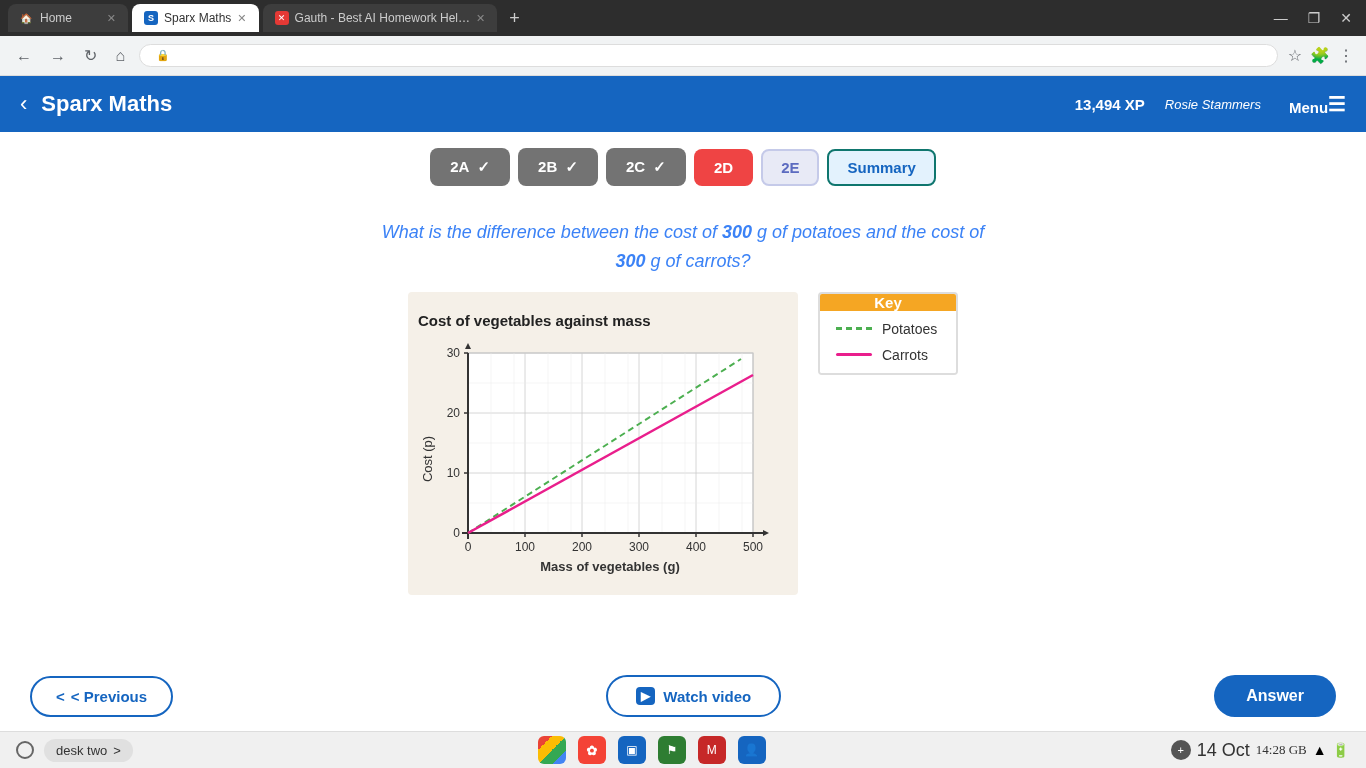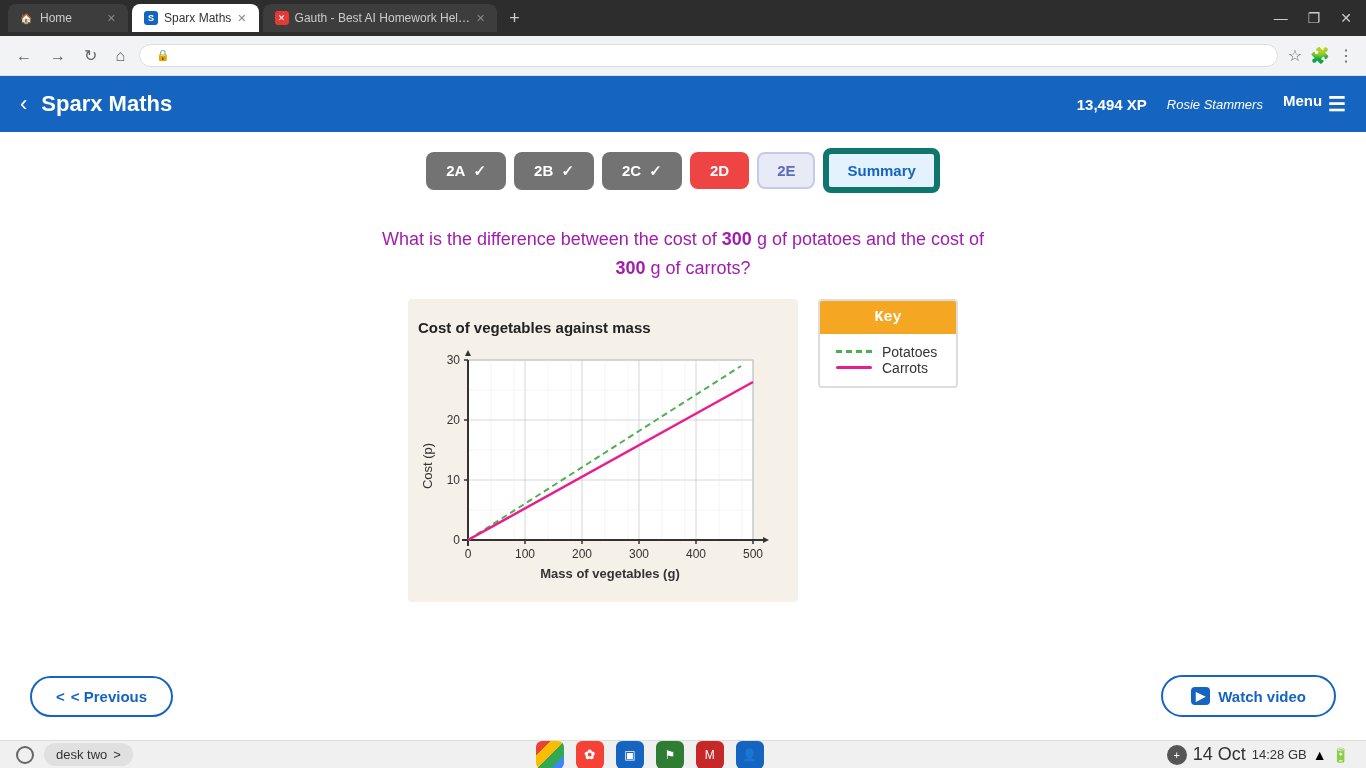--- a/index.html
+++ b/index.html
@@ -123,28 +123,28 @@
       margin-left: auto;
       display: flex;
       align-items: center;
       gap: 20px;
       color: #fff;
     }
     .xp-label { font-size: 15px; font-weight: 600; }
     .user-label { font-size: 13px; font-style: italic; }
     .menu-btn {
       display: flex;
-      align-items: flex-start;
-      gap: 6px;
+      align-items: flex-end;
       color: #fff;
       font-size: 15px;
       font-weight: bold;
       cursor: pointer;
       background: none;
       border: none;
+      margin-left: 8px;
     }
     .hamburger { font-size: 20px; }
 
     
     .task-tabs {
       display: flex;
       justify-content: center;
       align-items: center;
       gap: 8px;
       padding: 16px 0 12px;
@@ -167,32 +167,33 @@
       color: #fff;
     }
     .task-tab.pending {
       background: #e8eaf6;
       color: #5c6bc0;
       border: 2px solid #c5cae9;
     }
     .task-tab.summary {
       background: #e3f2fd;
       color: #1565c0;
-      border: 6px solid #0f766e;
+      border: 2px solid #0f766e;
       text-align: center;
     }
     .checkmark { margin-left: 4px; }
 
     
     .question-area {
       text-align: center;
       padding: 20px 40px 16px;
       font-size: 18px;
-      color: #a21caf;
+      color: #3b82f6;
       line-height: 1.6;
+      font-style: italic;
     }
 
     
     .chart-container {
       display: flex;
       justify-content: center;
       align-items: flex-start;
       gap: 20px;
       padding: 0 60px;
     }
@@ -218,31 +219,31 @@
       border-radius: 4px;
       overflow: hidden;
       min-width: 140px;
     }
     .key-header {
       background: #f5a623;
       color: #fff;
       font-weight: bold;
       font-size: 15px;
       text-align: center;
-      padding: 8px 0;
-      font-family: Liberation Mono, monospace;
+      padding: 0 0;
     }
     .key-body {
       background: #fff;
       padding: 10px 16px;
     }
     .key-item {
       display: flex;
       align-items: center;
       gap: 10px;
+      margin-bottom: 10px;
       font-size: 14px;
       color: #333;
     }
     .key-item:last-child { margin-bottom: 0; }
     .key-line-dashed {
       width: 36px;
       height: 2px;
       border-top: 3px dashed #4caf50;
     }
     .key-line-solid {
@@ -305,21 +306,21 @@
       padding: 12px 32px;
       font-size: 16px;
       font-weight: 700;
       cursor: pointer;
     }
 
     
     .os-taskbar {
       position: fixed;
       bottom: 0; left: 0; right: 0;
-      height: 28px;
+      height: 37px;
       background: #f0f0f0;
       display: flex;
       align-items: center;
       padding: 0 16px;
       border-top: 1px solid #ddd;
       gap: 10px;
     }
     .taskbar-circle {
       width: 18px; height: 18px;
       border-radius: 50%;
@@ -537,36 +538,39 @@
 
 <div class="bottom-bar">
   <button class="prev-btn">
     <span>&lt;</span>
     <span>&lt; Previous</span>
   </button>
   <button class="watch-btn">
     <span class="watch-icon">▶</span>
     <span>Watch video</span>
   </button>
+  <button class="answer-btn">
+    <span>Answer</span>
+  </button>
 </div>
 
 <div class="os-taskbar">
   <div class="taskbar-circle"></div>
   <div class="taskbar-desk">
     <span>desk two</span>
     <span>&gt;</span>
   </div>
   <div class="taskbar-icons">
     <div class="taskbar-icon" style="background:linear-gradient(135deg,#ea4335 25%,#fbbc04 25%,#fbbc04 50%,#34a853 50%,#34a853 75%,#4285f4 75%)"></div>
     <div class="taskbar-icon" style="background:#f44336;color:#fff;font-size:13px;font-weight:bold;">✿</div>
     <div class="taskbar-icon" style="background:#1565c0;color:#fff;font-size:12px;">▣</div>
     <div class="taskbar-icon" style="background:#2e7d32;color:#fff;font-size:12px;">⚑</div>
     <div class="taskbar-icon" style="background:#c62828;color:#fff;font-size:12px;">M</div>
     <div class="taskbar-icon" style="background:#1565c0;color:#fff;font-size:12px;">👤</div>
   </div>
   <div class="taskbar-right-icons">
     <div style="width:20px;height:20px;background:#555;border-radius:50%;display:flex;align-items:center;justify-content:center;color:#fff;font-size:11px;">+</div>
     <span style="font-size:18px;color:#333;">14 Oct</span>
-    <span style="font-size:13px;color:#333;">14:28 GB</span>
+    <span style="font-size:13px;color:#333;font-family:Liberation Serif, serif;">14:28 GB</span>
     <span style="font-size:14px;">▲</span>
     <span style="font-size:14px;">🔋</span>
   </div>
 </div>
 
 </body></html>

